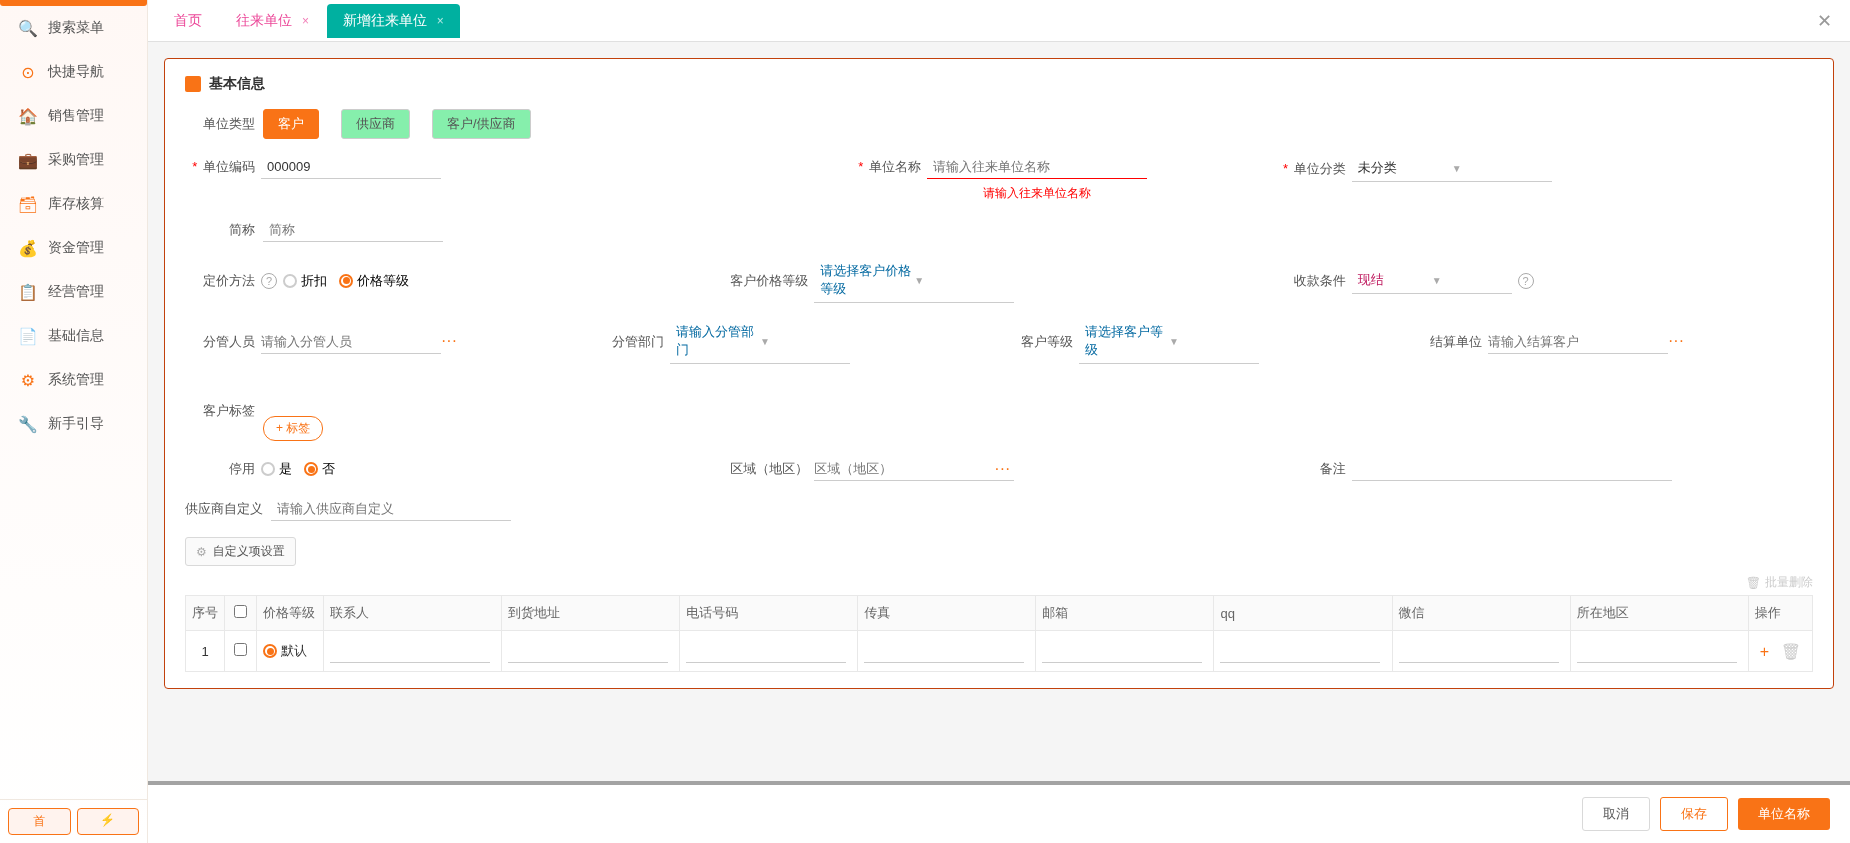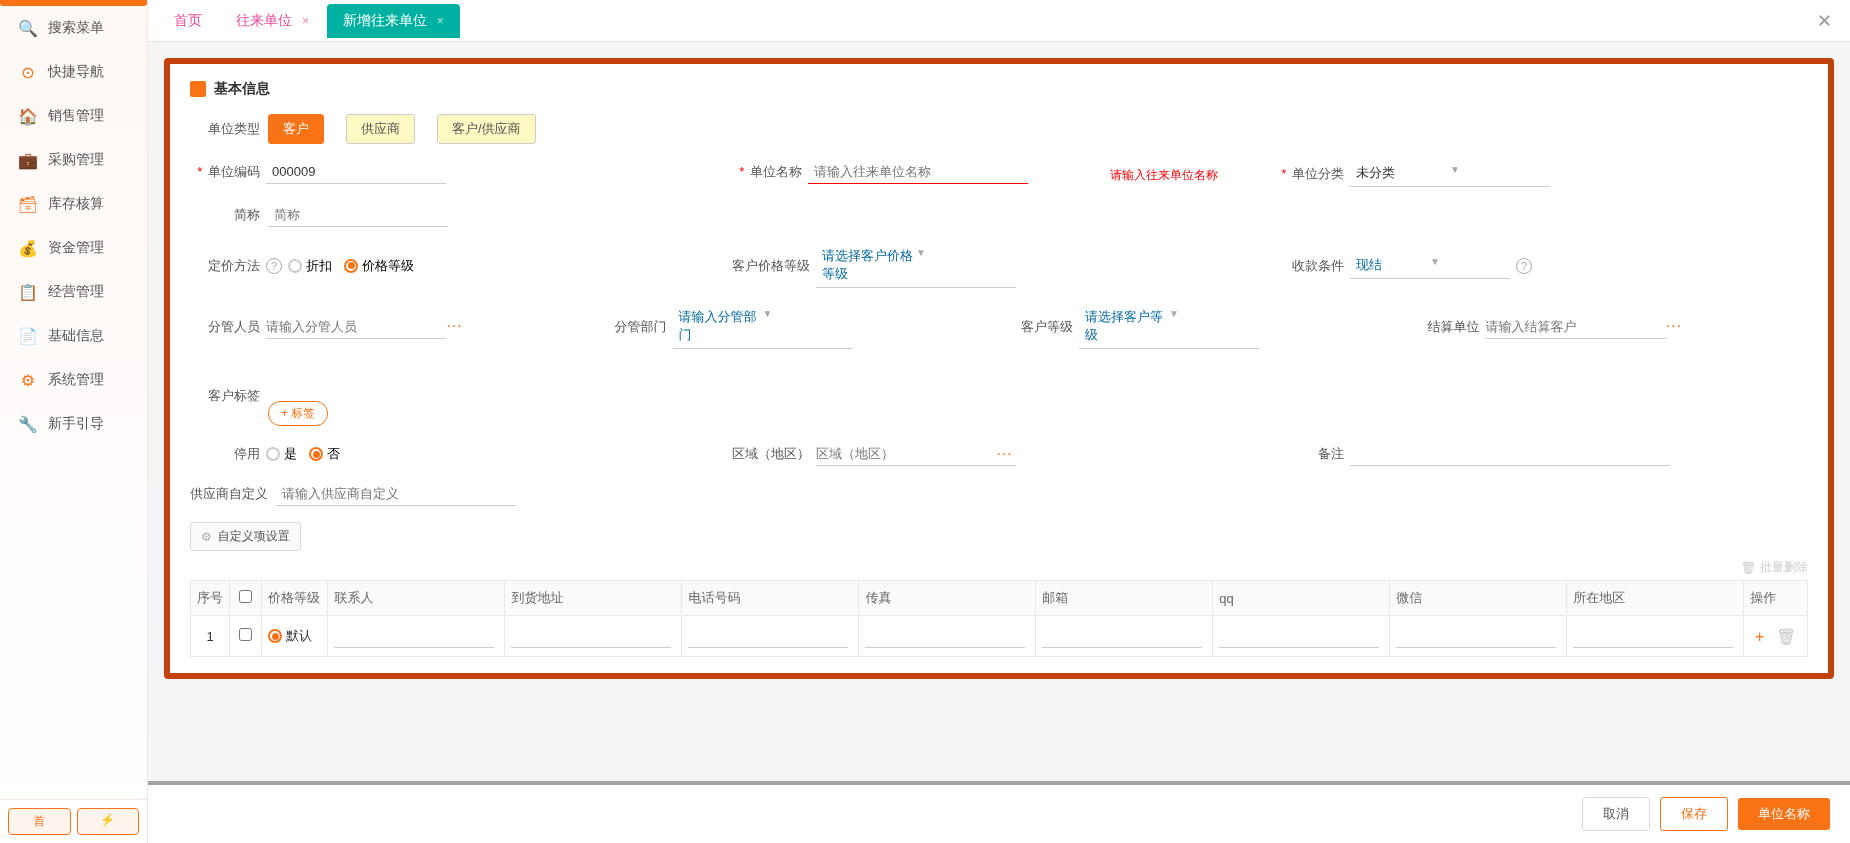--- a/index.html
+++ b/index.html
@@ -97,21 +97,21 @@
       display: flex;
       flex-direction: column;
       gap: 12px;
     }
 
     
     .card {
       background: #fff;
       border-radius: 4px;
       padding: 16px 20px;
-      border: 6px solid #c2410c;
+      border: 1px solid #c2410c;
     }
     .card-title {
       display: flex;
       align-items: center;
       gap: 8px;
       font-size: 14px;
       font-weight: bold;
       color: #333;
       margin-bottom: 16px;
     }
@@ -152,21 +152,21 @@
     .error-msg { color: red; font-size: 12px; }
 
     
     .type-btn-group { display: flex; gap: 22px; }
     .type-btn {
       padding: 5px 14px;
       border-radius: 3px;
       border: 1px solid #ccc;
       font-size: 13px;
       cursor: pointer;
-      background: #fef9c3;
+      background: #86efac;
       color: #555;
     }
     .type-btn.active {
       background: #f97316;
       color: #fff;
       border-color: #f97316;
     }
 
     
     .radio-group { display: flex; align-items: flex-start; gap: 12px; }
@@ -181,21 +181,21 @@
     .radio-circle.checked::after {
       content: '';
       width: 7px; height: 7px;
       border-radius: 50%;
       background: #f97316;
     }
 
     
     .dropdown-inline {
       display: flex;
-      align-items: flex-start;
+      align-items: center;
       border-bottom: 1px solid #ccc;
       min-width: 160px;
       padding: 4px 6px;
       cursor: pointer;
       position: relative;
     }
     .dropdown-inline span { flex: 1; font-size: 13px; color: #0369a1; }
     .dropdown-inline .chev { color: #aaa; font-size: 10px; }
 
     
@@ -428,21 +428,21 @@
       <div class="form-row" style="align-items:flex-start;">
 
         <div class="form-field-group">
           <span class="form-label">
             <span class="required-star">*</span>
             <span>单位编码</span>
           </span>
           <input class="form-input" type="text" style="width: 180px;" value="000009">
         </div>
 
-        <div class="form-field-group" style="flex-direction:row; align-items:flex-end;">
+        <div class="form-field-group" style="flex-direction:column; align-items:center;">
           <div style="display:flex; align-items:center; gap:6px;">
             <span class="form-label">
               <span class="required-star">*</span>
               <span>单位名称</span>
             </span>
             <input class="form-input error" type="text" style="width: 220px;" placeholder="请输入往来单位名称">
           </div>
           <div style="margin-left:76px;">
             <span class="error-msg">请输入往来单位名称</span>
           </div>
@@ -488,21 +488,21 @@
           <span class="form-label">客户价格等级</span>
           <div class="dropdown-inline" style="width:200px;">
             <span>请选择客户价格等级</span>
             <span class="chev">▼</span>
           </div>
         </div>
 
         <div class="form-field-group">
           <span class="form-label">收款条件</span>
           <div class="dropdown-inline" style="width:160px;">
-            <span style="color:#0369a1;">现结</span>
+            <span style="color:#be185d;">现结</span>
             <span class="chev">▼</span>
           </div>
           <span class="help-icon">?</span>
         </div>
       </div>
 
       <div class="form-row">
 
         <div class="form-field-group">
           <span class="form-label">分管人员</span>

